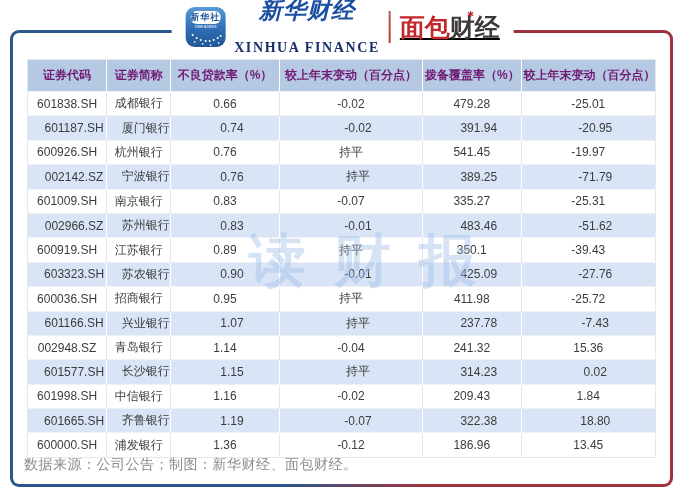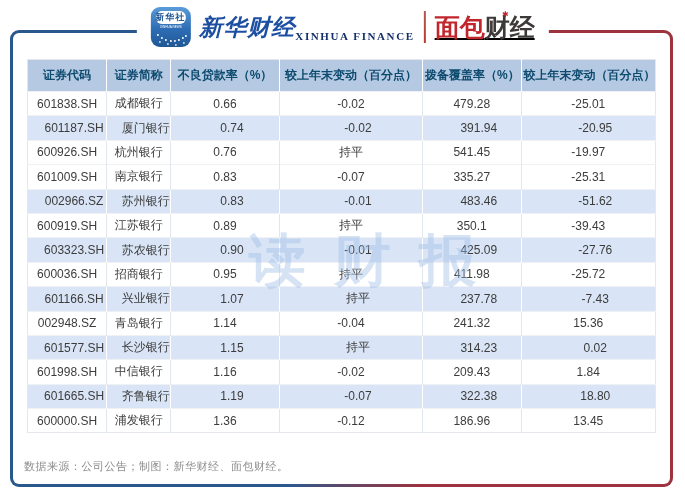--- a/index.html
+++ b/index.html
@@ -44,41 +44,41 @@
     white-space:nowrap;
   }
   .xh-icon .dots {
     position:absolute; width:2px; height:2px; border-radius:50%; background:#fff;
     left:6px; top:27px;
     box-shadow: 4px 3px 0 #fff, 8px 5px 0 #fff, 13px 6px 0 #fff, 17px 6px 0 #fff,
                 21px 5px 0 #fff, 25px 3px 0 #fff, 28px 1px 0 #fff,
                 2px 7px 0 rgba(255,255,255,.75), 10px 9px 0 rgba(255,255,255,.75),
                 18px 10px 0 rgba(255,255,255,.75), 26px 8px 0 rgba(255,255,255,.75);
   }
-  .xhf { display:flex; flex-direction:row; align-items:center; line-height:1;text-align:center; }
+  .xhf { display:flex; flex-direction:column; align-items:center; line-height:1;text-align:center; }
   .xhf .cn {
     font-size:23px; font-weight:900; font-style:italic; color:#1C4FA1;
     letter-spacing:1px; white-space:nowrap;
   }
   .xhf .en {
     font-family:"Liberation Serif","DejaVu Serif",serif;
-    font-size:11px; font-weight:bold; color:#16306B; letter-spacing:1.6px;
+    font-size:14px; font-weight:bold; color:#16306B; letter-spacing:1.6px;
     margin-top:19px; white-space:nowrap;
   }
   .logo-divider { width:2px; height:32px; background:linear-gradient(180deg,#b05a5a,#C0392B); }
   .bread { font-size:25px; font-weight:900; line-height:1; white-space:nowrap; position:relative;text-decoration:underline; }
   .bread .red { color:#C2262C; }
   .bread .dark { color:#3D3938; }
   .bread .mark { position:absolute; top:-4px; right:26px; color:#C2262C; font-size:8px; font-weight:bold; }
 
   
   .table-wrap { position:absolute; left:14px; right:14px; top:26px; }
   table { width:100%; border-collapse:collapse; table-layout:fixed; border:1px solid #E4E7EC; }
   thead th {
-    background:#B5C9E3; color:#0c4a6e; font-weight:bold; font-size:12px;
+    background:#B5C9E3; color:#701a75; font-weight:bold; font-size:12px;
     height:32px; text-align:center; border-right:1px solid rgba(255,255,255,.95);
     padding:0 2px; white-space:nowrap; overflow:hidden;
   }
   thead th:last-child { border-right:none; }
   tbody td {
     height:24.4px; font-size:12px; color:#3C3C3C; text-align:center;
     border-right:1px solid #E2E6ED; border-top:1px solid #EFF1F4;
     white-space:nowrap; overflow:hidden;
   }
   tbody td:last-child { border-right:none; }
@@ -86,21 +86,21 @@
 
   
   .watermark {
     position:absolute; left:236px; top:190px; z-index:4; pointer-events:none;
     font-size:57px; font-weight:900; letter-spacing:28px; white-space:nowrap;
     color:#9FBEE6; opacity:.42;text-align:right;
   }
 
   
   .source-note {
-    position:absolute; left:11px; bottom:10px; font-size:11px; color:#8C8C8C;
+    position:absolute; left:11px; bottom:10px; font-size:14px; color:#8C8C8C;
     letter-spacing:.5px;
   }
 </style>
 </head>
 <body>
 
 <div class="logo-bar">
   <div class="xh-icon">
     <div class="band">新华社</div>
     <div class="en">XINHUA NEWS</div>
@@ -156,20 +156,28 @@
             <td>-20.95</td>
           </tr>
           <tr>
             <td>600926.SH</td>
             <td>杭州银行</td>
             <td>0.76</td>
             <td>持平</td>
             <td>541.45</td>
             <td>-19.97</td>
           </tr>
+          <tr class="alt">
+            <td>002142.SZ</td>
+            <td>宁波银行</td>
+            <td>0.76</td>
+            <td>持平</td>
+            <td>389.25</td>
+            <td>-71.79</td>
+          </tr>
           <tr>
             <td>601009.SH</td>
             <td>南京银行</td>
             <td>0.83</td>
             <td>-0.07</td>
             <td>335.27</td>
             <td>-25.31</td>
           </tr>
           <tr class="alt">
             <td>002966.SZ</td>

